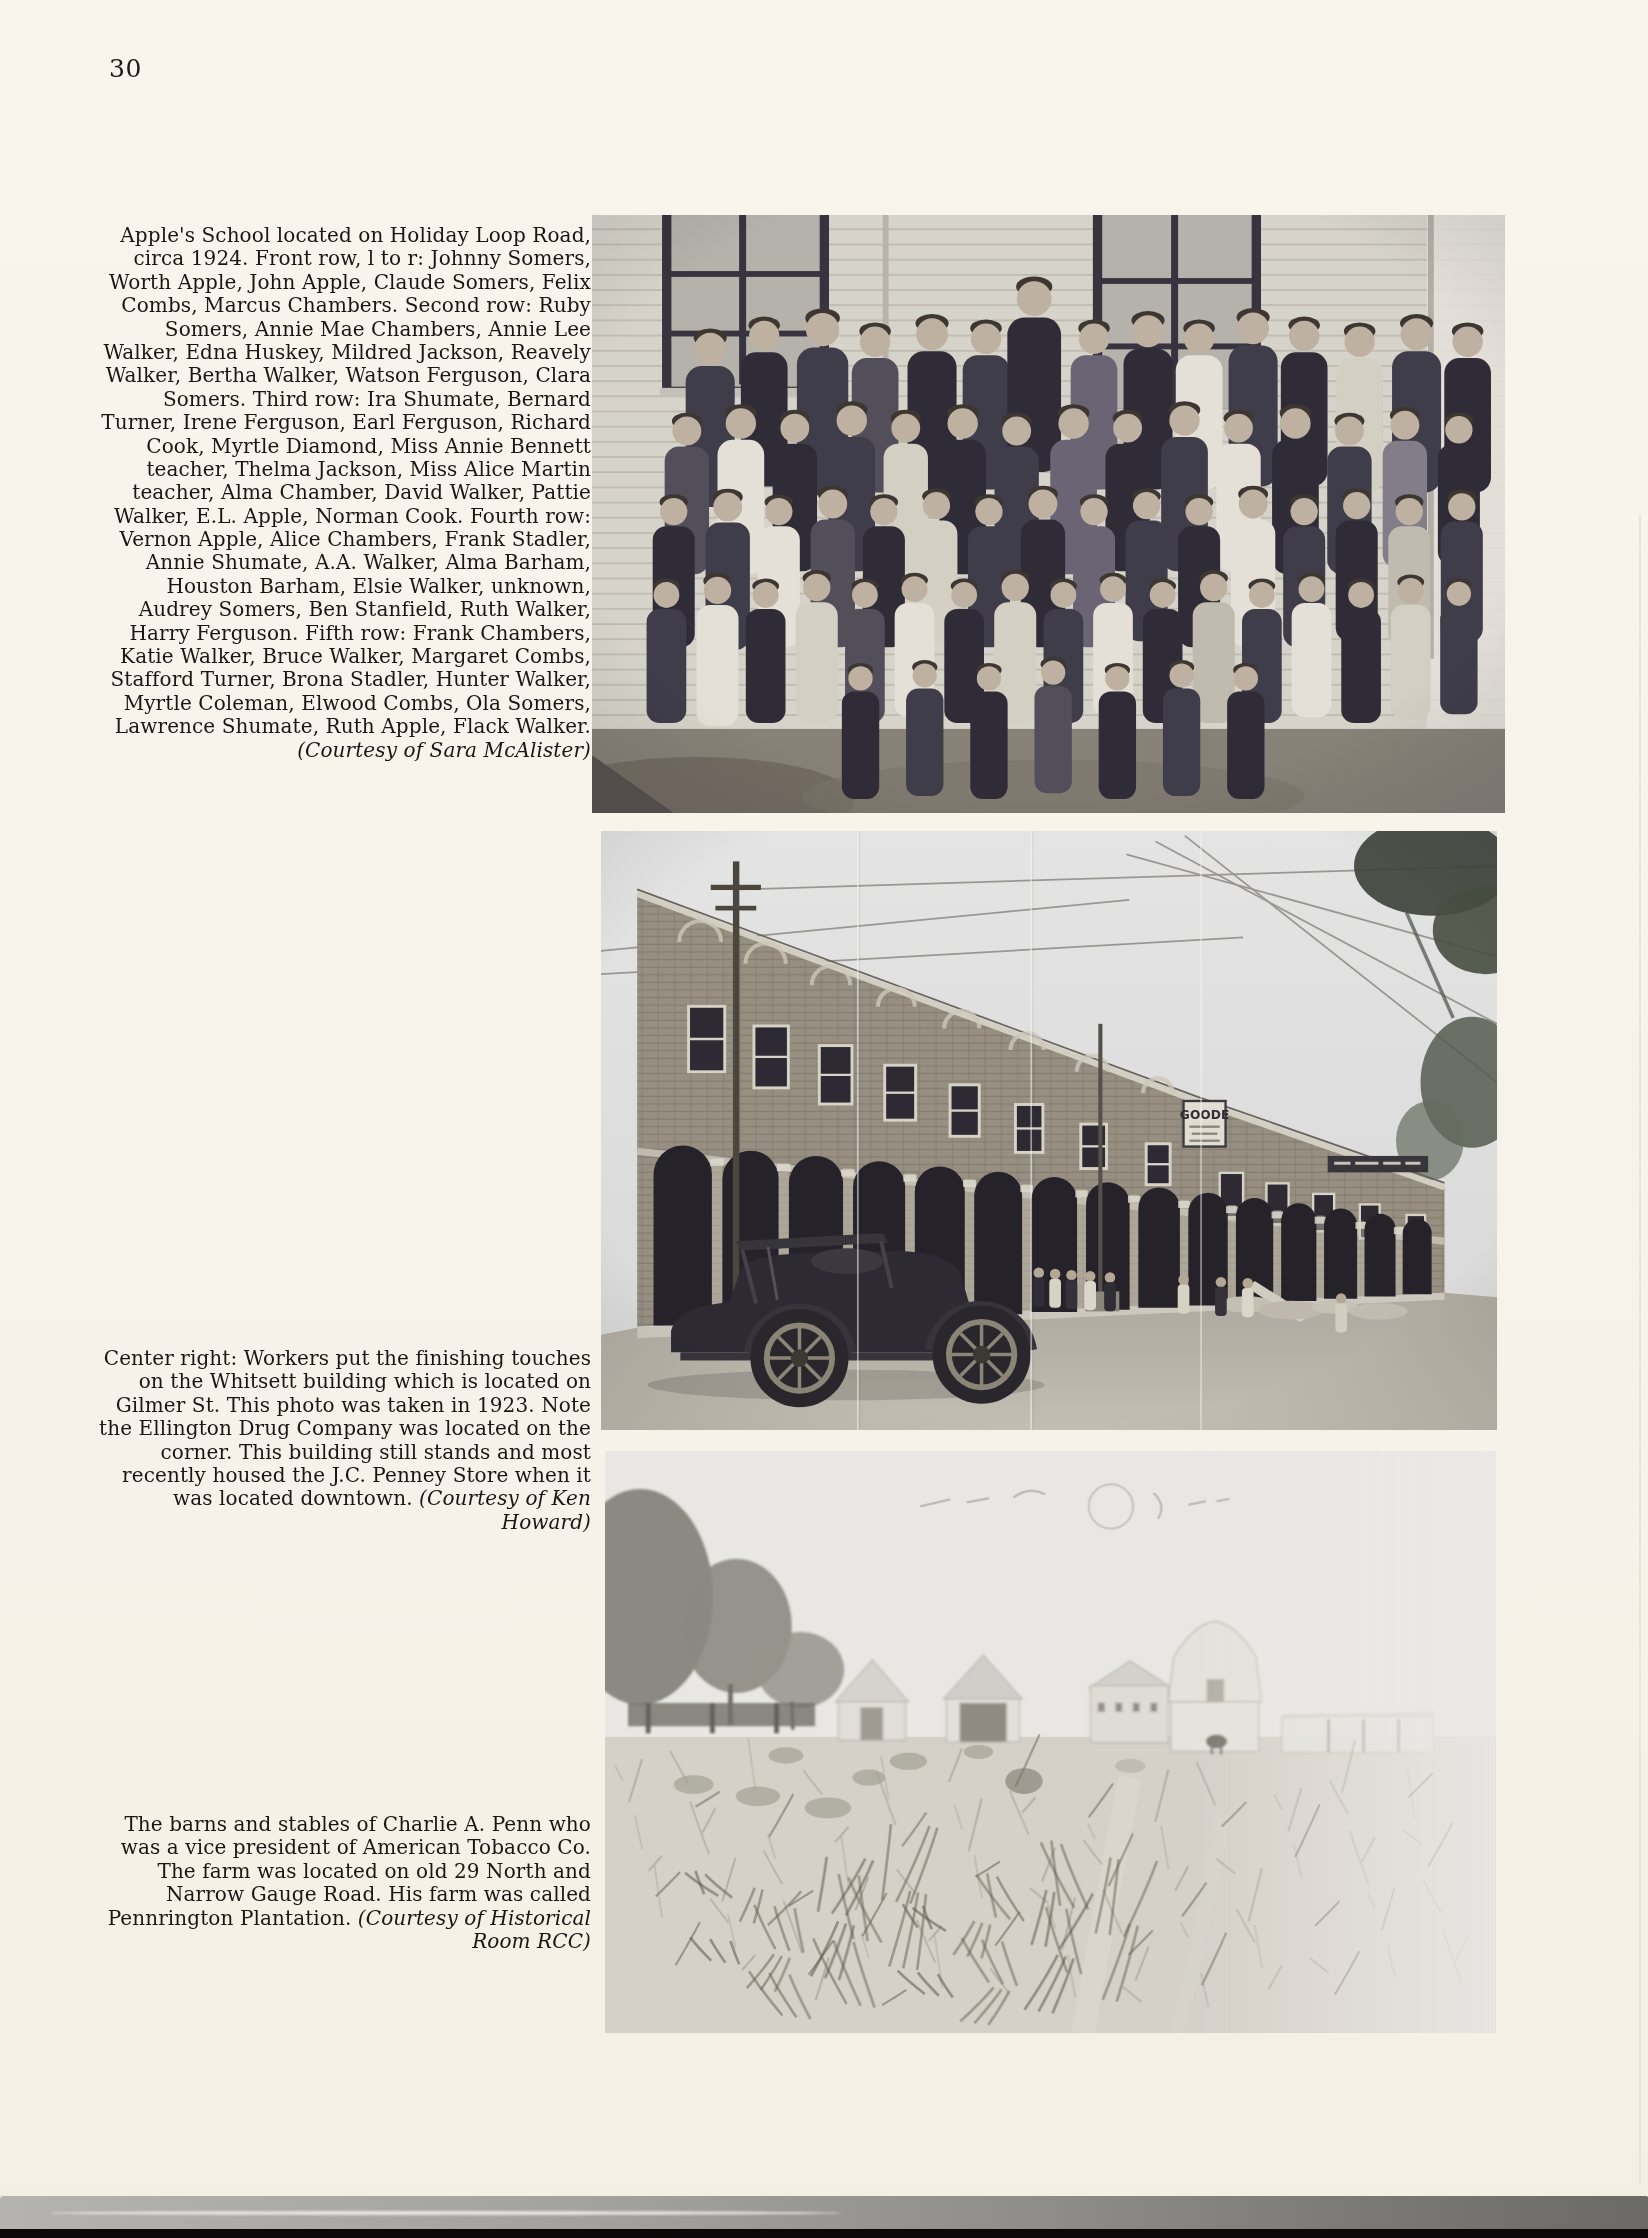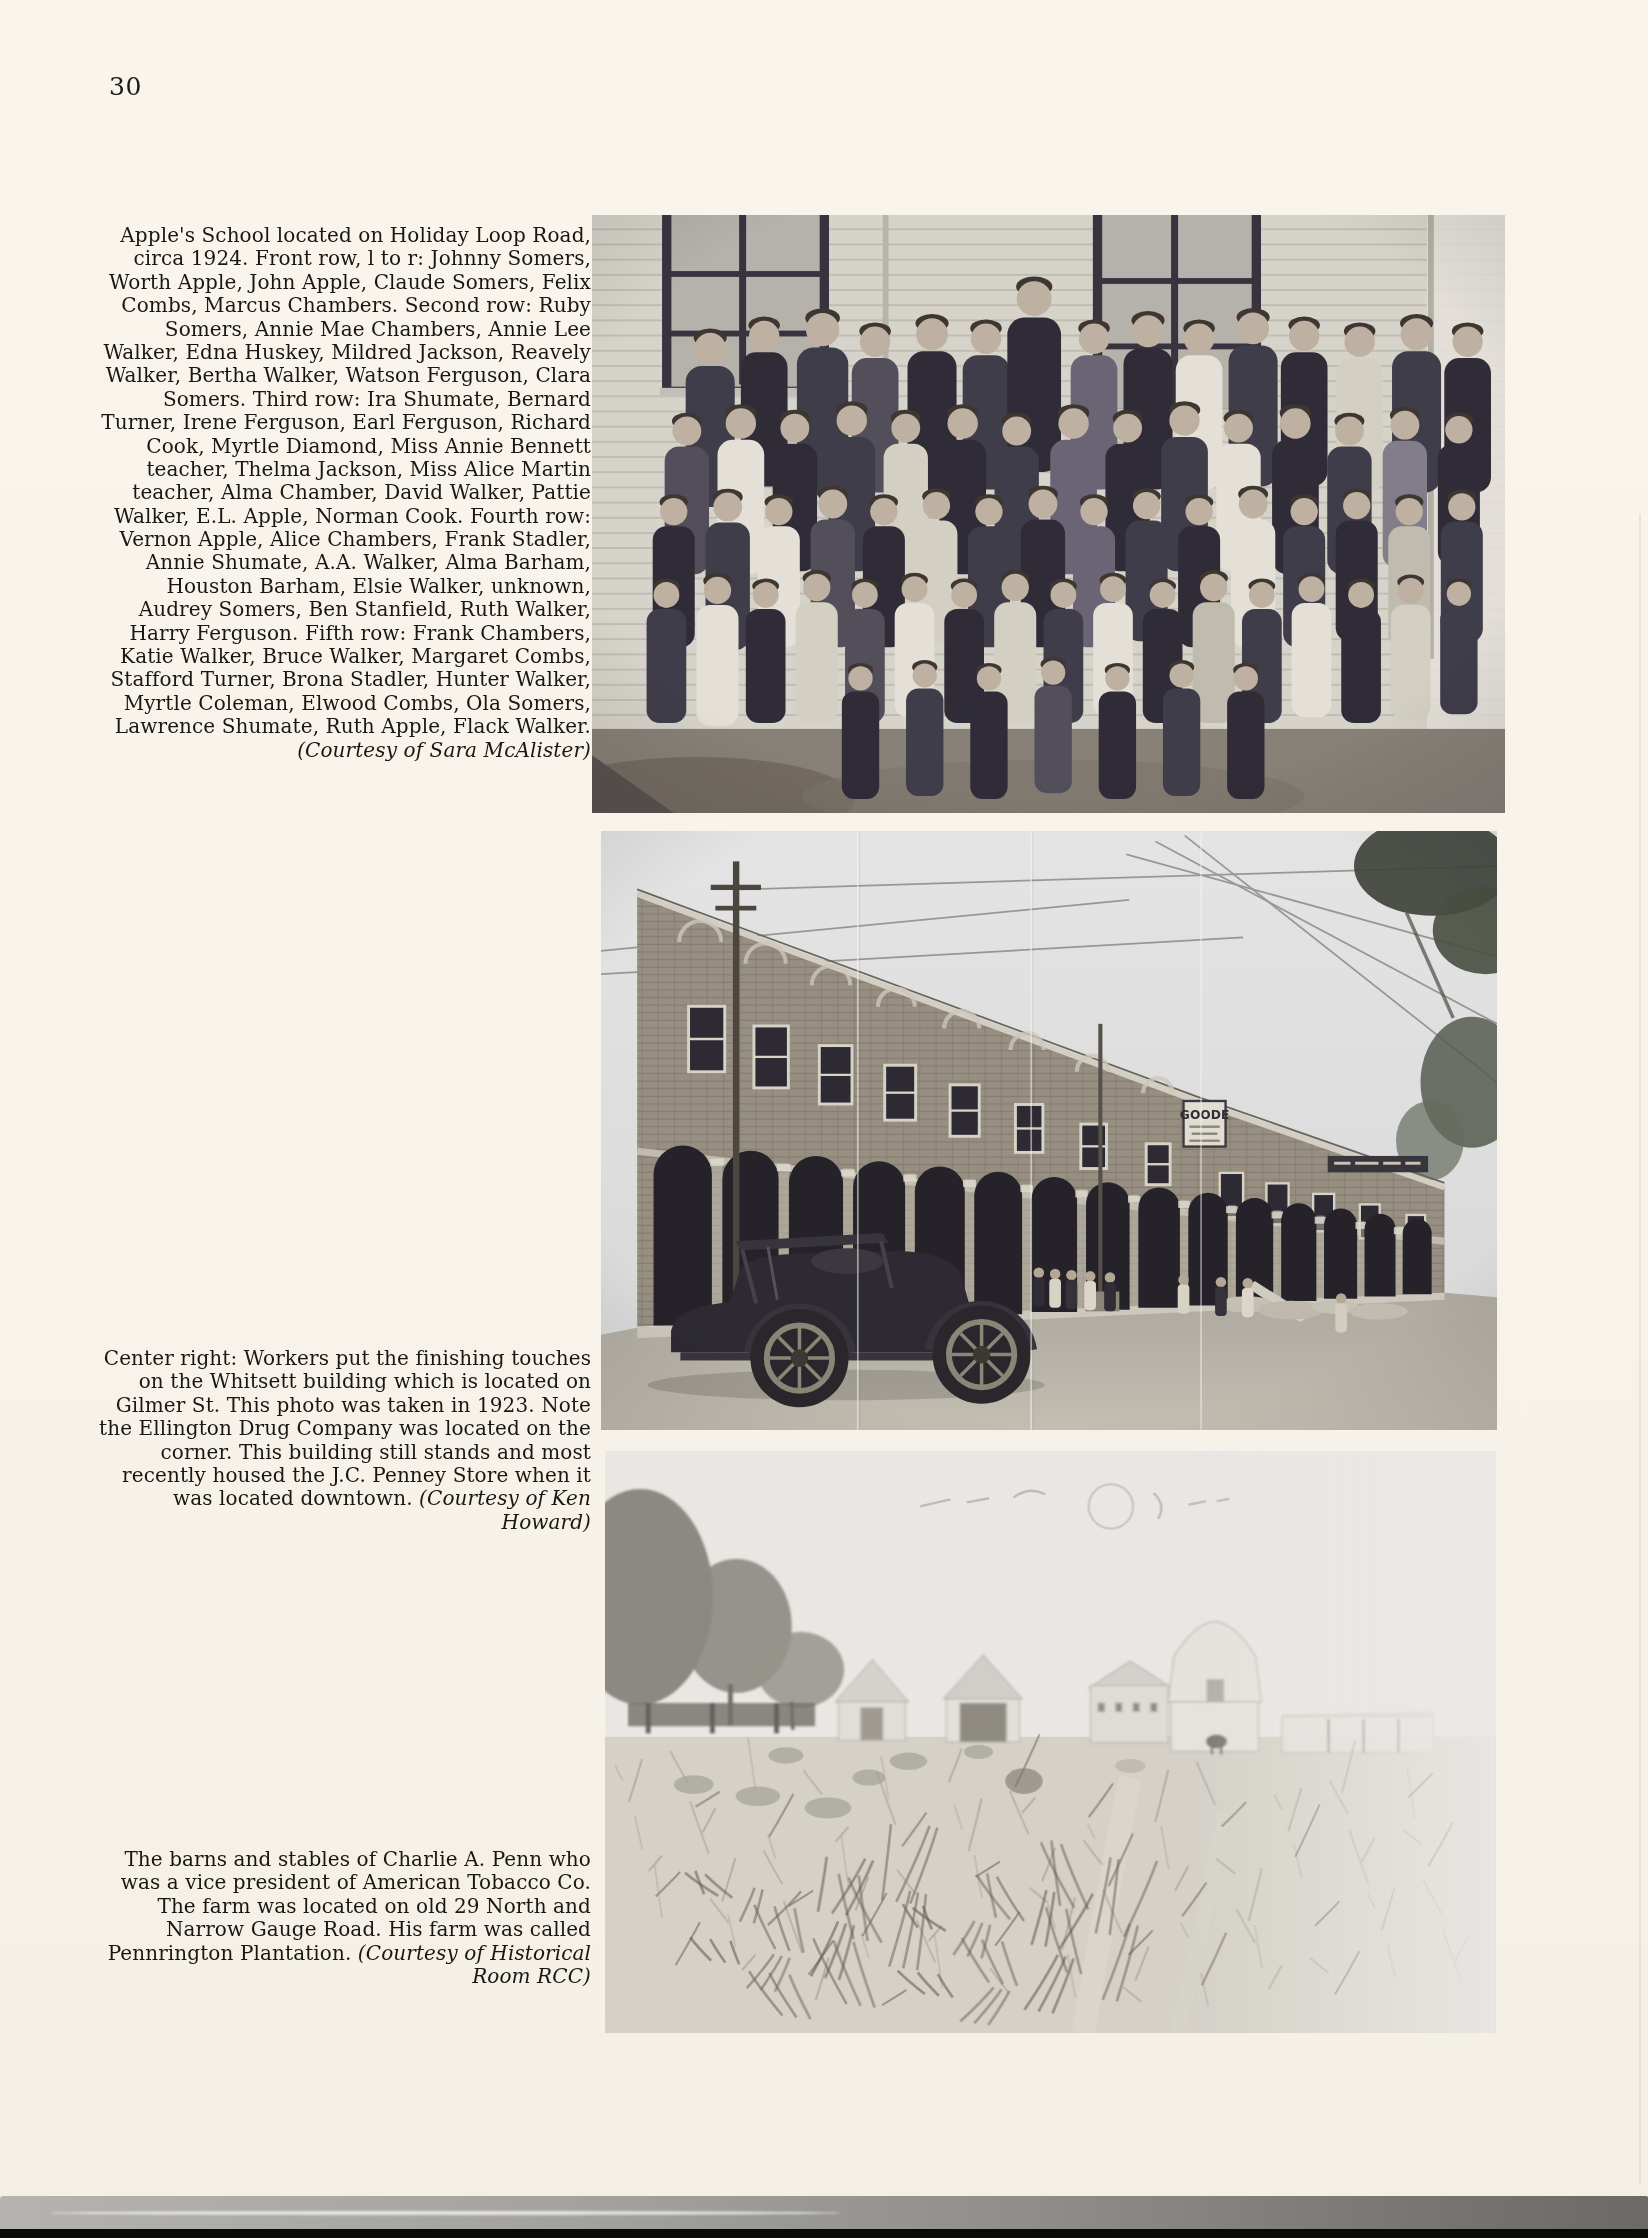--- a/index.html
+++ b/index.html
@@ -1,28 +1,28 @@
 <!DOCTYPE html>
 <html style="font-size:9.3px"><head>
 <meta charset="utf-8">
 <style>
   html,body{margin:0;padding:0;background:#3a3936;}
   .page{
     position:relative;width:1649px;height:2239px;overflow:hidden;
     background:linear-gradient(180deg,#f9f4ec 0%,#f8f3ea 55%,#f5f0e6 97%,#f2ede2 100%);
     font-family:"DejaVu Serif","Liberation Serif",serif;color:#1b1815;
   }
-  .pagenum{position:absolute;left:109px;top:72px;font-size:25px;letter-spacing:0.6px;}
+  .pagenum{position:absolute;left:109px;top:54px;font-size:25px;letter-spacing:0.6px;}
   .running-header{position:absolute;left:0;top:69px;width:1649px;text-align:center;
     font-size:26px;font-weight:bold;letter-spacing:0.4px;}
   .caption{position:absolute;left:97px;width:494px;text-align:right;
     font-size:20px;line-height:1.17;letter-spacing:0.1px;color:#191613;}
   #cap1{top:224px;}
   #cap2{top:1347px;}
-  #cap3{top:1813px;margin-top:35px;}
+  #cap3{top:1813px;}
   .credit{font-style:italic;}
   figure.photo{position:absolute;margin:0;padding:0;}
   #photo1{left:592px;top:215px;width:913px;height:598px;}
   #photo2{left:601px;top:831px;width:896px;height:599px;}
   #photo3{left:605px;top:1451px;width:891px;height:582px;}
   figure.photo svg{display:block;width:100%;height:100%;}
   .edge-line{position:absolute;right:8.2px;top:514px;height:1669px;width:1.8px;
     background:rgba(110,100,85,.10);}
   .scan-band{position:absolute;left:0;right:0;bottom:0;height:44px;}
   .band-gray{position:absolute;left:0;right:0;bottom:10.5px;height:33px;

